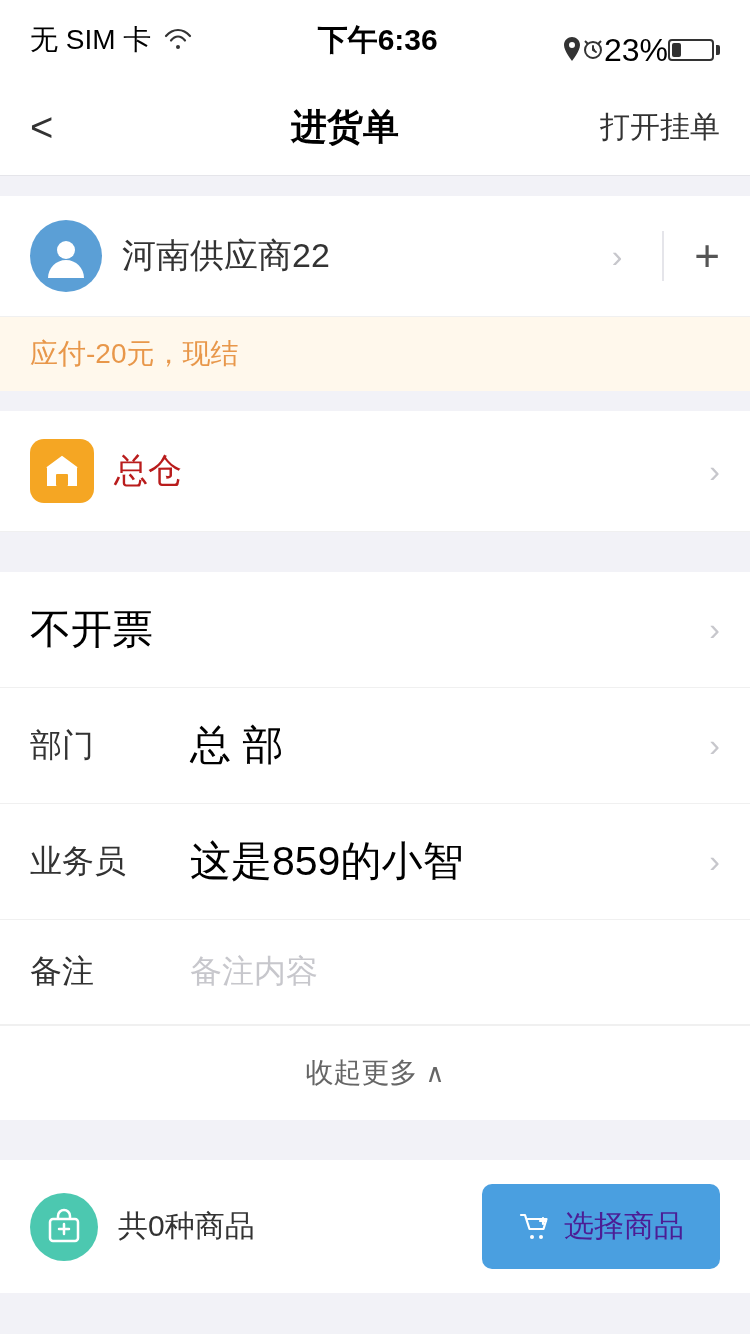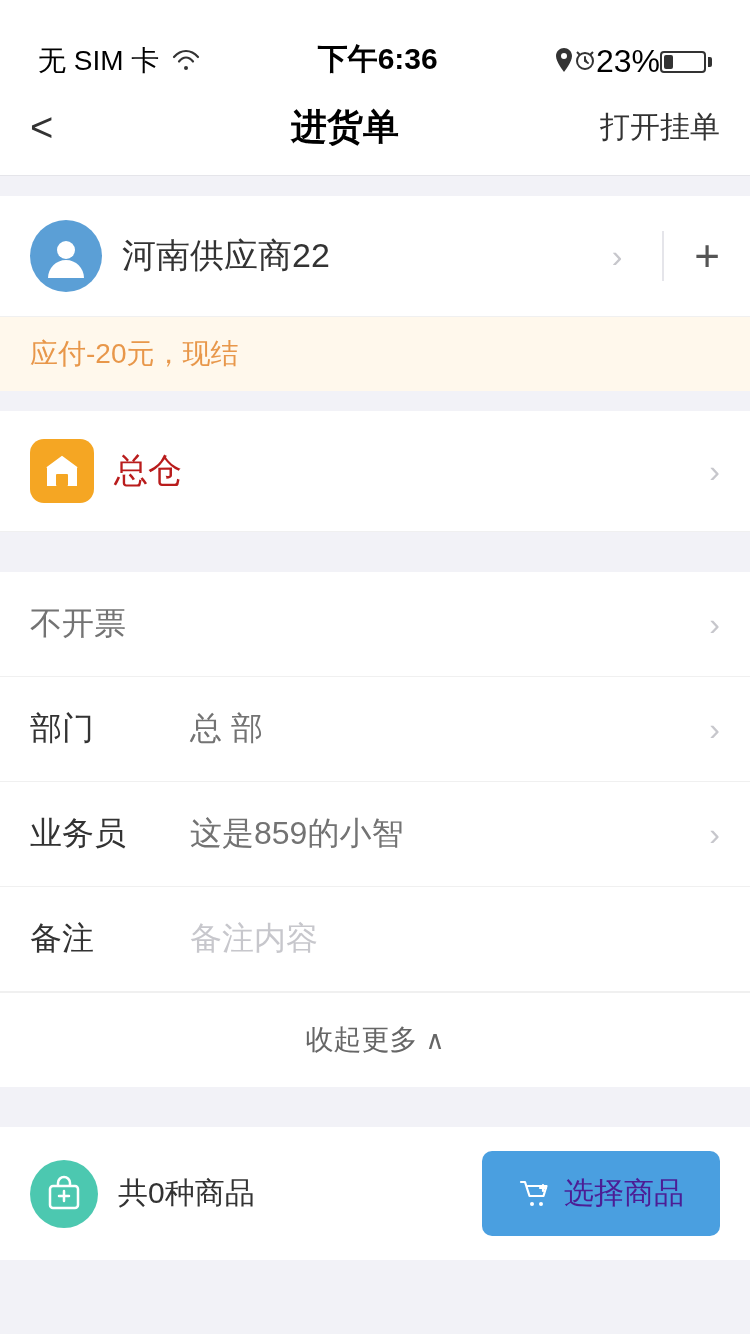--- a/index.html
+++ b/index.html
@@ -10,23 +10,23 @@
       font-family: -apple-system, "PingFang SC", "Helvetica Neue", Arial, sans-serif;
       background: #f2f2f7;
       font-size: 32px;
     }
 
     
     .status-bar {
       height: 80px;
       background: #fff;
       display: flex;
-      align-items: flex-end;
+      align-items: center;
       justify-content: space-between;
-      padding: 0 38px;
+      padding: 0 30px;
       font-size: 28px;
       font-weight: 500;
     }
     .status-left { display: flex; align-items: center; gap: 12px; }
     .status-center { font-size: 30px; font-weight: 600; }
     .status-right { display: flex; align-items: center; gap: 0; font-size: 32px; margin-top: 20px; }
     .battery-icon {
       display: inline-flex; align-items: center; gap: 2px;
     }
     .battery-body {
@@ -177,22 +177,22 @@
       border-bottom: none;
     }
     .form-label {
       font-size: 32px;
       color: #333;
       width: 160px;
       flex-shrink: 0;
     }
     .form-value {
       flex: 1;
-      font-size: 32px;
-      color: #737373;
+      font-size: 41px;
+      color: #000000;
     }
     .form-placeholder {
       flex: 1;
       font-size: 32px;
       color: #c7c7cc;
     }
 
     
     .collapse-row {
       background: #fff;

